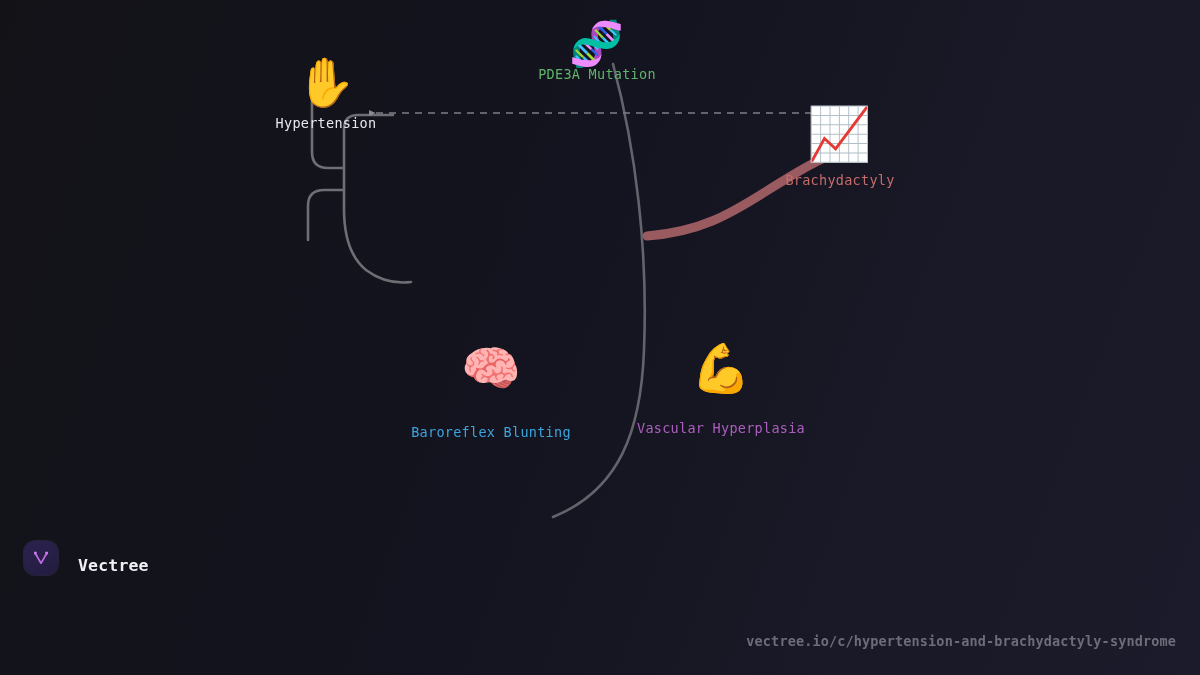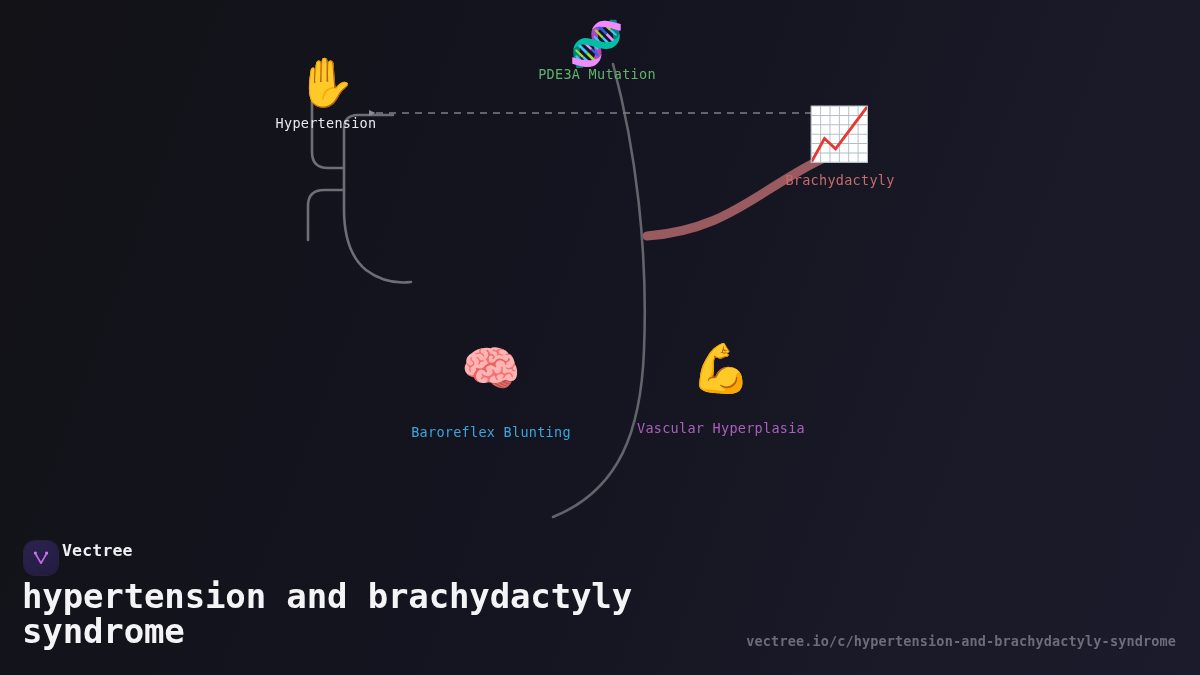--- a/index.html
+++ b/index.html
@@ -55,22 +55,22 @@
     bottom: 0;
     height: 148px;
     padding: 0 24px;
     box-sizing: border-box;
   }
   #brand-row {
     position: absolute;
     left: 24px;
     top: 14px;
     display: flex;
-    align-items: flex-start;
-    gap: 4px;
+    align-items: flex-end;
+    gap: 20px;
   }
   #brand-logo {
     width: 34px;
     height: 34px;
     border-radius: 11px;
     background: linear-gradient(150deg, #2b2350 0%, #231c3f 100%);
     display: flex;
     align-items: center;
     justify-content: center;
     box-shadow: 0 0 0 1px rgba(150,110,220,0.16);
@@ -164,18 +164,17 @@
         <svg width="20" height="20" viewBox="0 0 20 20" xmlns="http://www.w3.org/2000/svg">
           <path d="M4.4 5.6 L10 15.2 L15.6 5.6" fill="none" stroke="#c06ae0" stroke-width="1.7" stroke-linecap="round" stroke-linejoin="round"></path>
           <circle cx="4.4" cy="5.0" r="1.5" fill="#d07ff0"></circle>
           <circle cx="15.6" cy="5.0" r="1.5" fill="#d07ff0"></circle>
           <path d="M4.4 6.2 L6.2 8.0 M15.6 6.2 L13.8 8.0" stroke="#c06ae0" stroke-width="1.2" stroke-linecap="round"></path>
         </svg>
       </div>
       <div id="brand-name">Vectree</div>
     </div>
 
-    <h1 id="page-title">hypertension and brachydactyly syndrome</h1>
 
     <div id="site-url">vectree.io/c/hypertension-and-brachydactyly-syndrome</div>
   </div>
 
 </div>
 
 </body></html>

